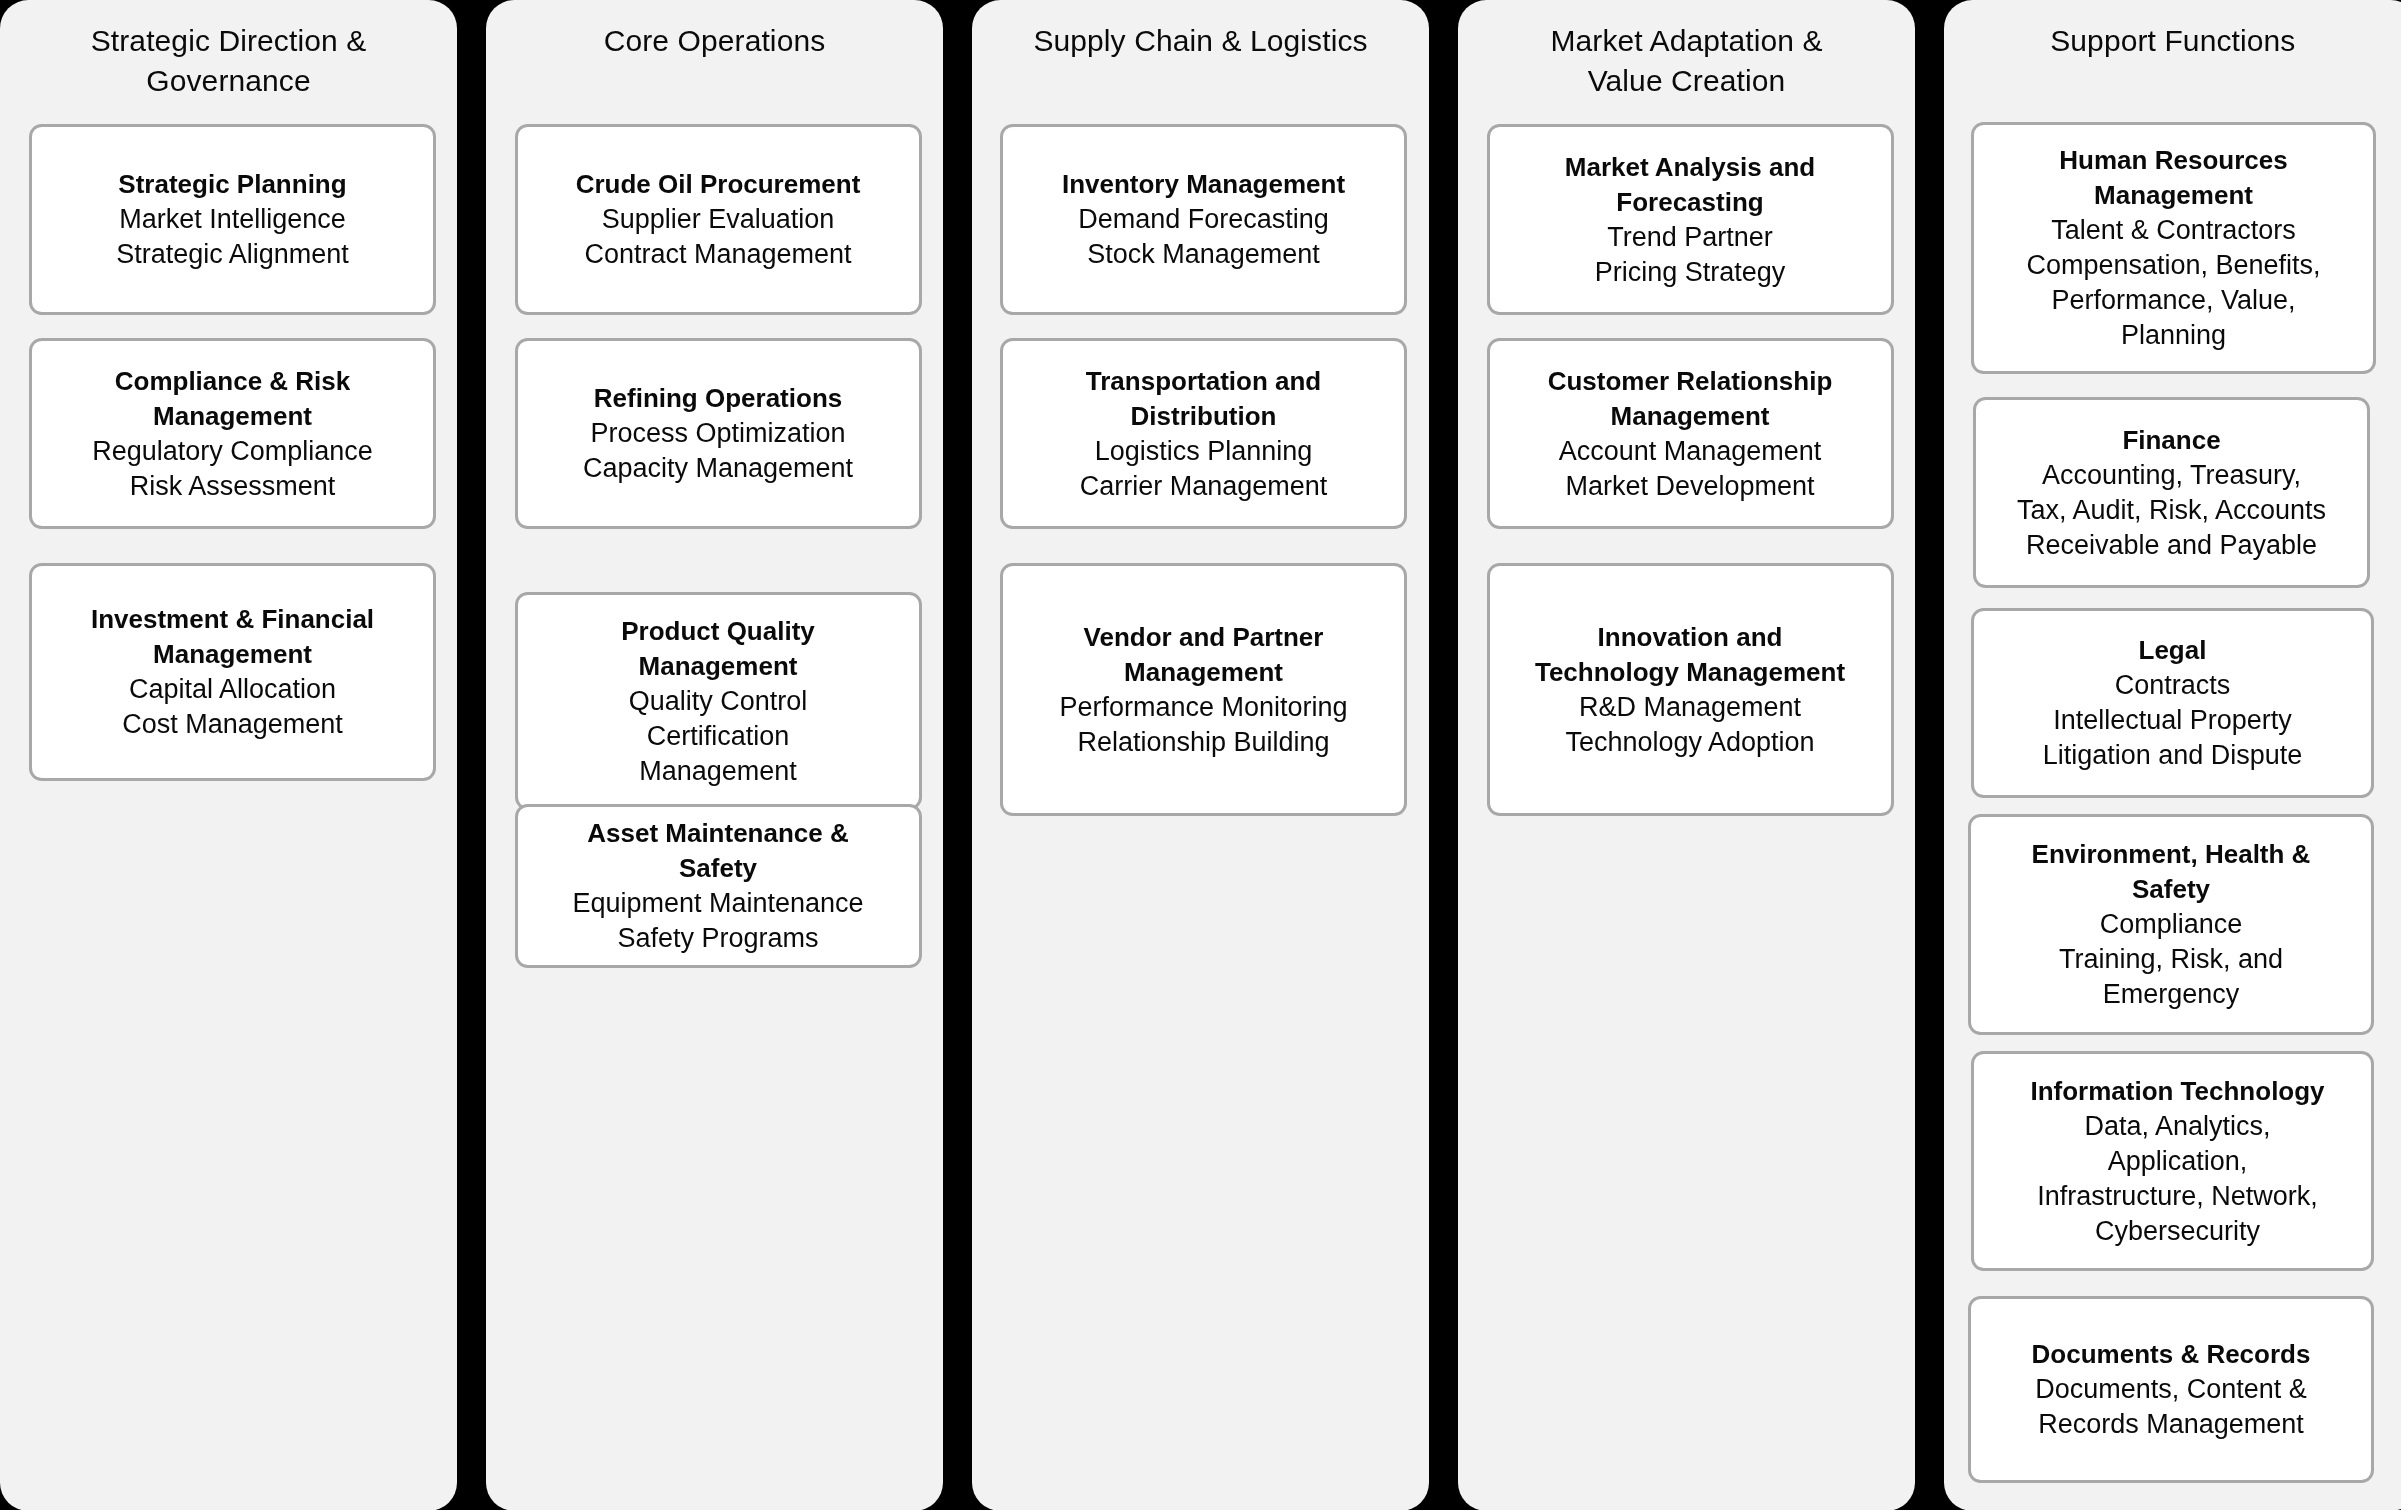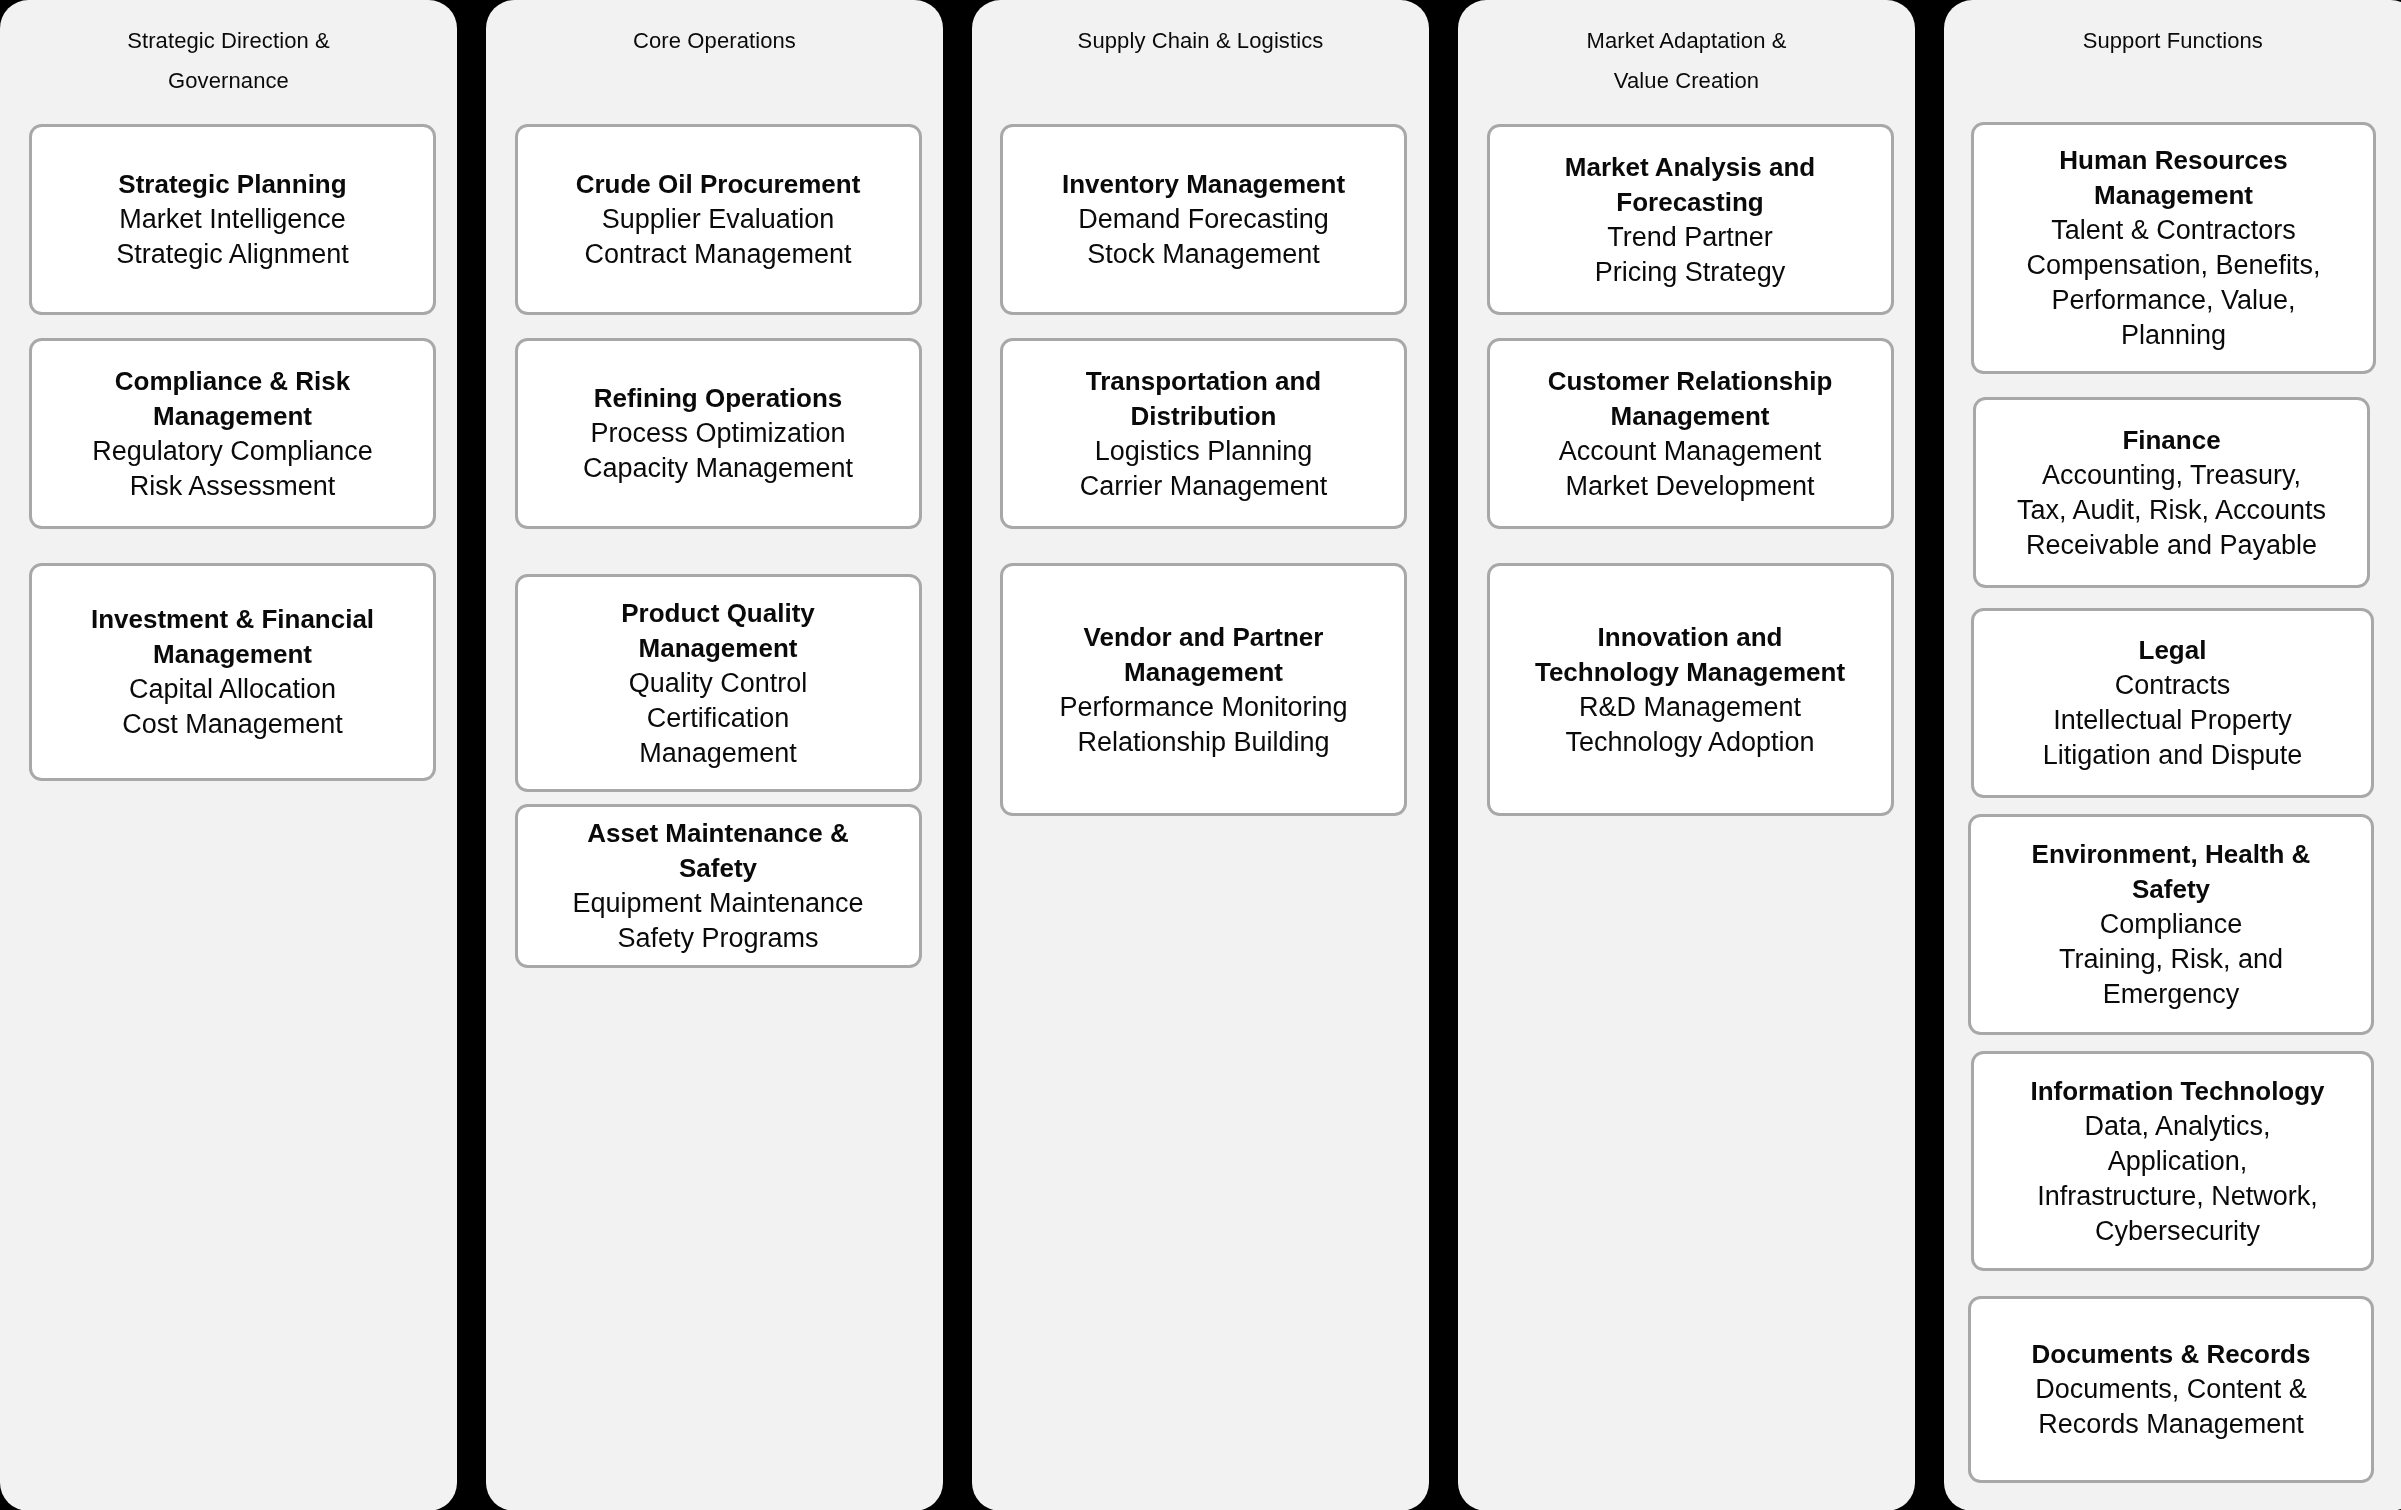--- a/index.html
+++ b/index.html
@@ -22,21 +22,21 @@
     height: 1511px;
     background: #f2f2f2;
     border-radius: 28.5px;
   }
   .column-title {
     position: absolute;
     left: 0;
     right: 0;
     top: 20.6px;
     text-align: center;
-    font-size: 22px;
+    font-size: 30px;
     line-height: 40px;
     font-weight: 400;
     letter-spacing: 0.1px;
   }
   .column-title span { display: block; }
   .box {
     position: absolute;
     box-sizing: border-box;
     background: #ffffff;
     border: 3.2px solid #a8a8a8;
@@ -95,21 +95,21 @@
   <div class="box" style="left:28.5px; top:124px; width:407px; height:191px;">
     <span class="line title-line">Crude Oil Procurement</span>
     <span class="line detail-line">Supplier Evaluation</span>
     <span class="line detail-line">Contract Management</span>
   </div>
   <div class="box" style="left:28.5px; top:338px; width:407px; height:191px;">
     <span class="line title-line">Refining Operations</span>
     <span class="line detail-line">Process Optimization</span>
     <span class="line detail-line">Capacity Management</span>
   </div>
-  <div class="box" style="left:28.5px; top:574px; width:407px; height:218px;">
+  <div class="box" style="left:28.5px; top:592px; width:407px; height:218px;">
     <span class="line title-line">Product Quality</span>
     <span class="line title-line">Management</span>
     <span class="line detail-line">Quality Control</span>
     <span class="line detail-line">Certification</span>
     <span class="line detail-line">Management</span>
   </div>
   <div class="box" style="left:28.5px; top:804px; width:407px; height:164px;">
     <span class="line title-line">Asset Maintenance &amp;</span>
     <span class="line title-line">Safety</span>
     <span class="line detail-line">Equipment Maintenance</span>

